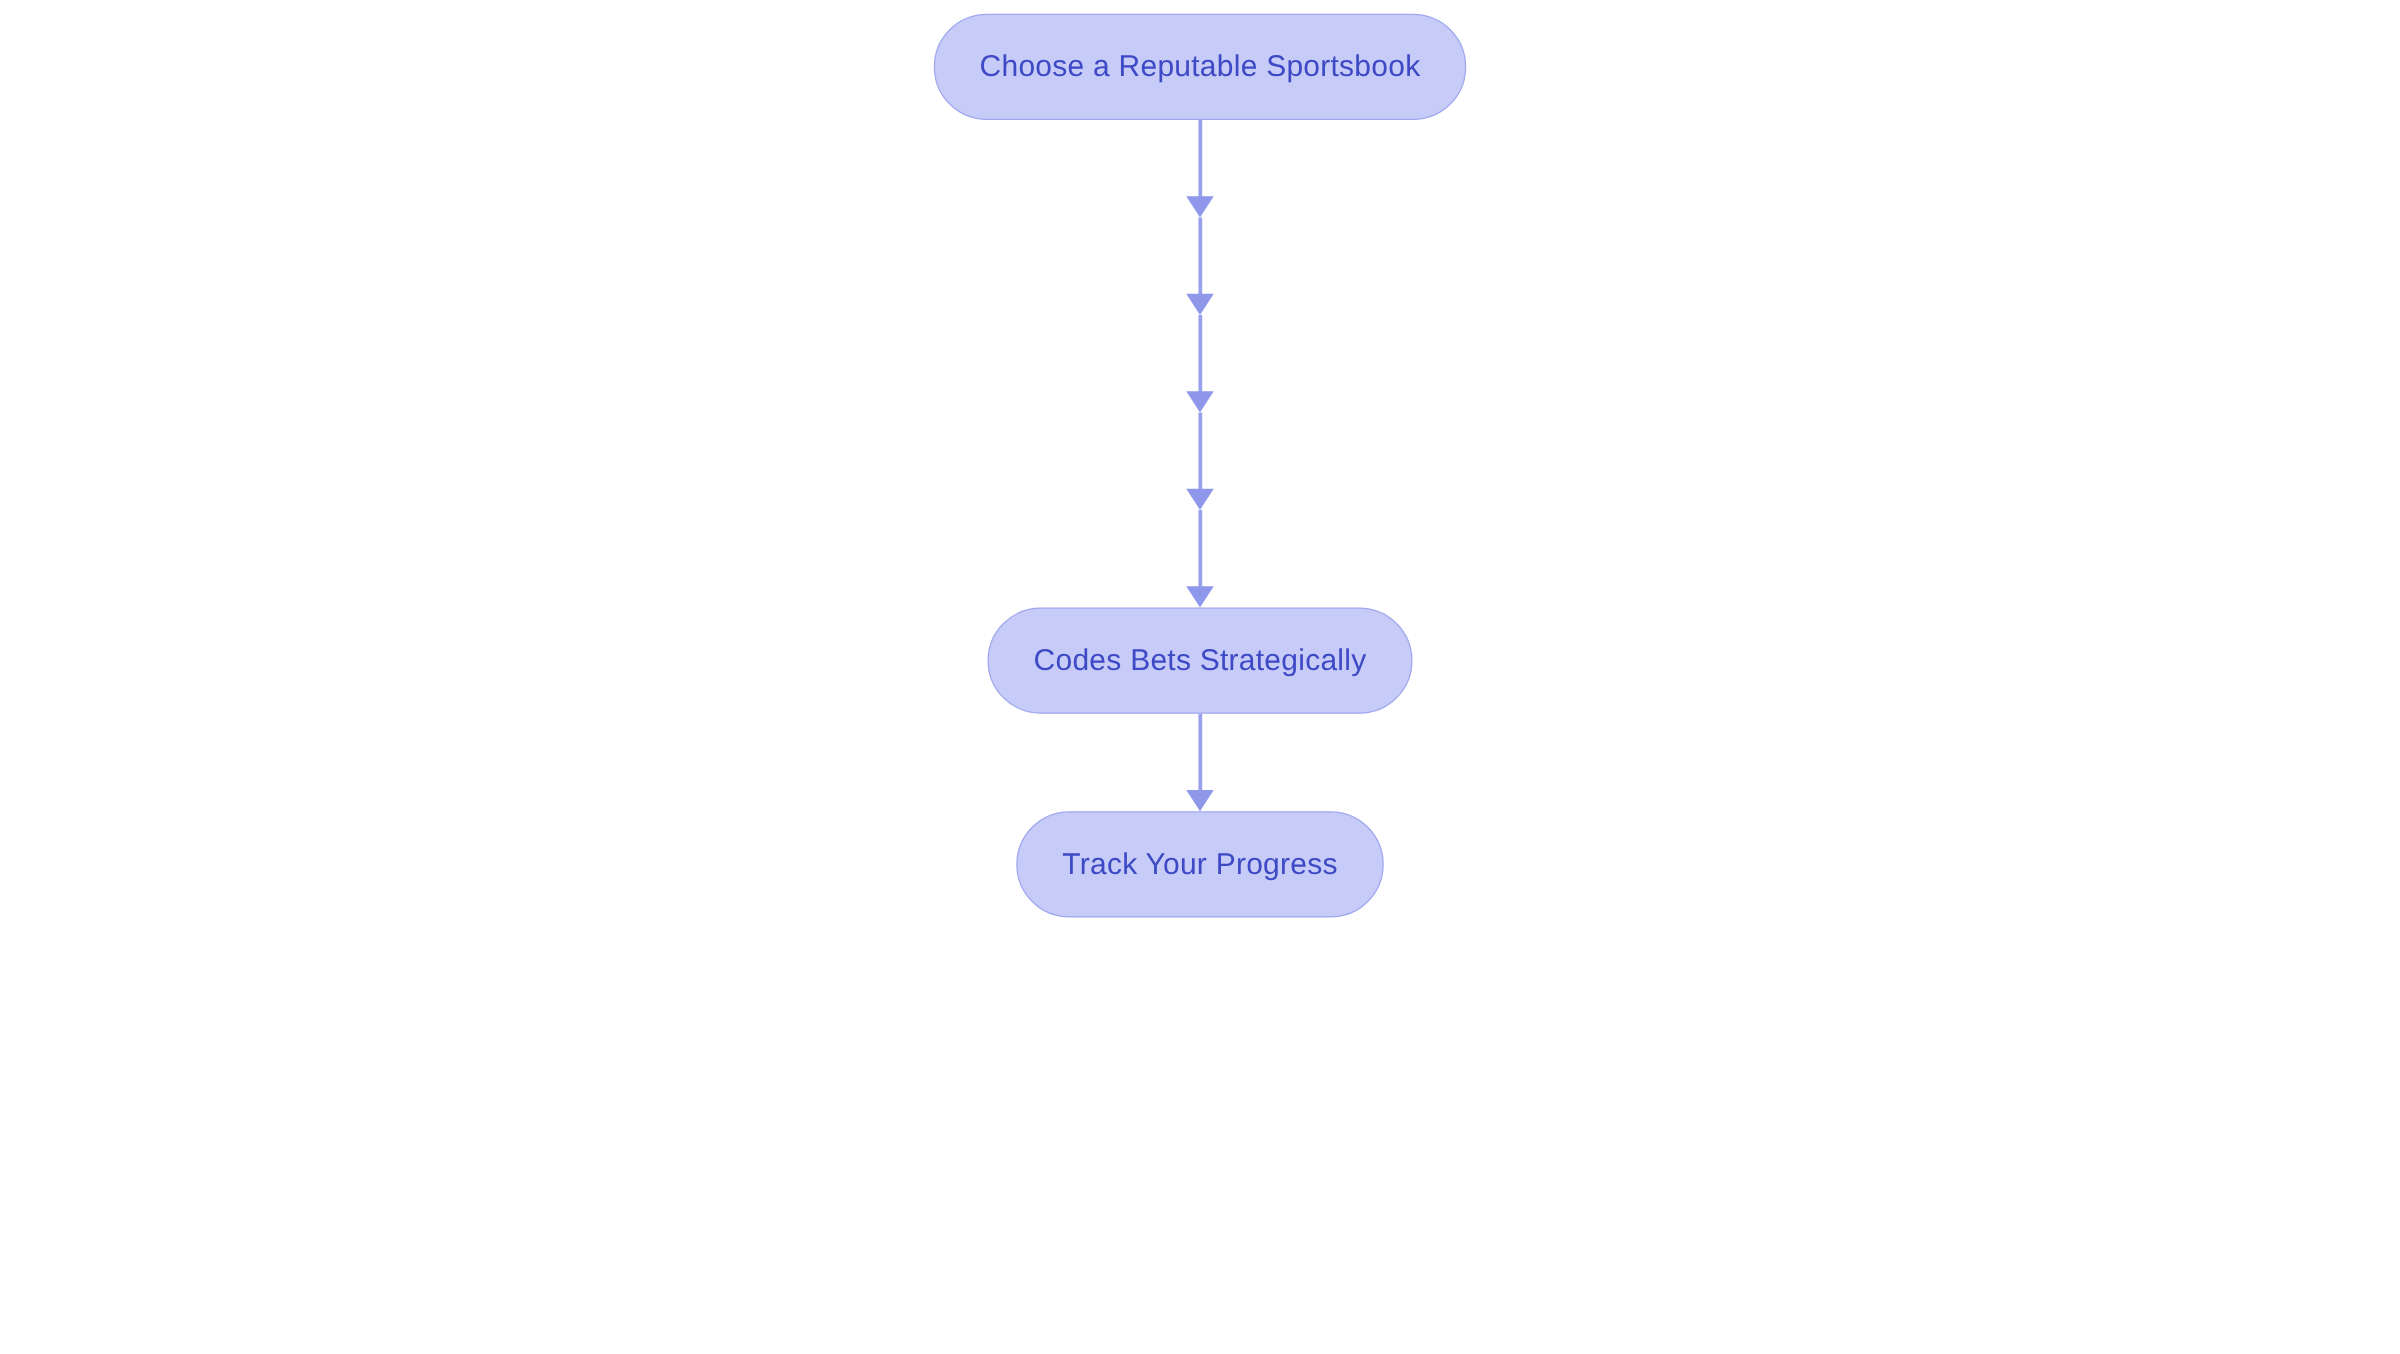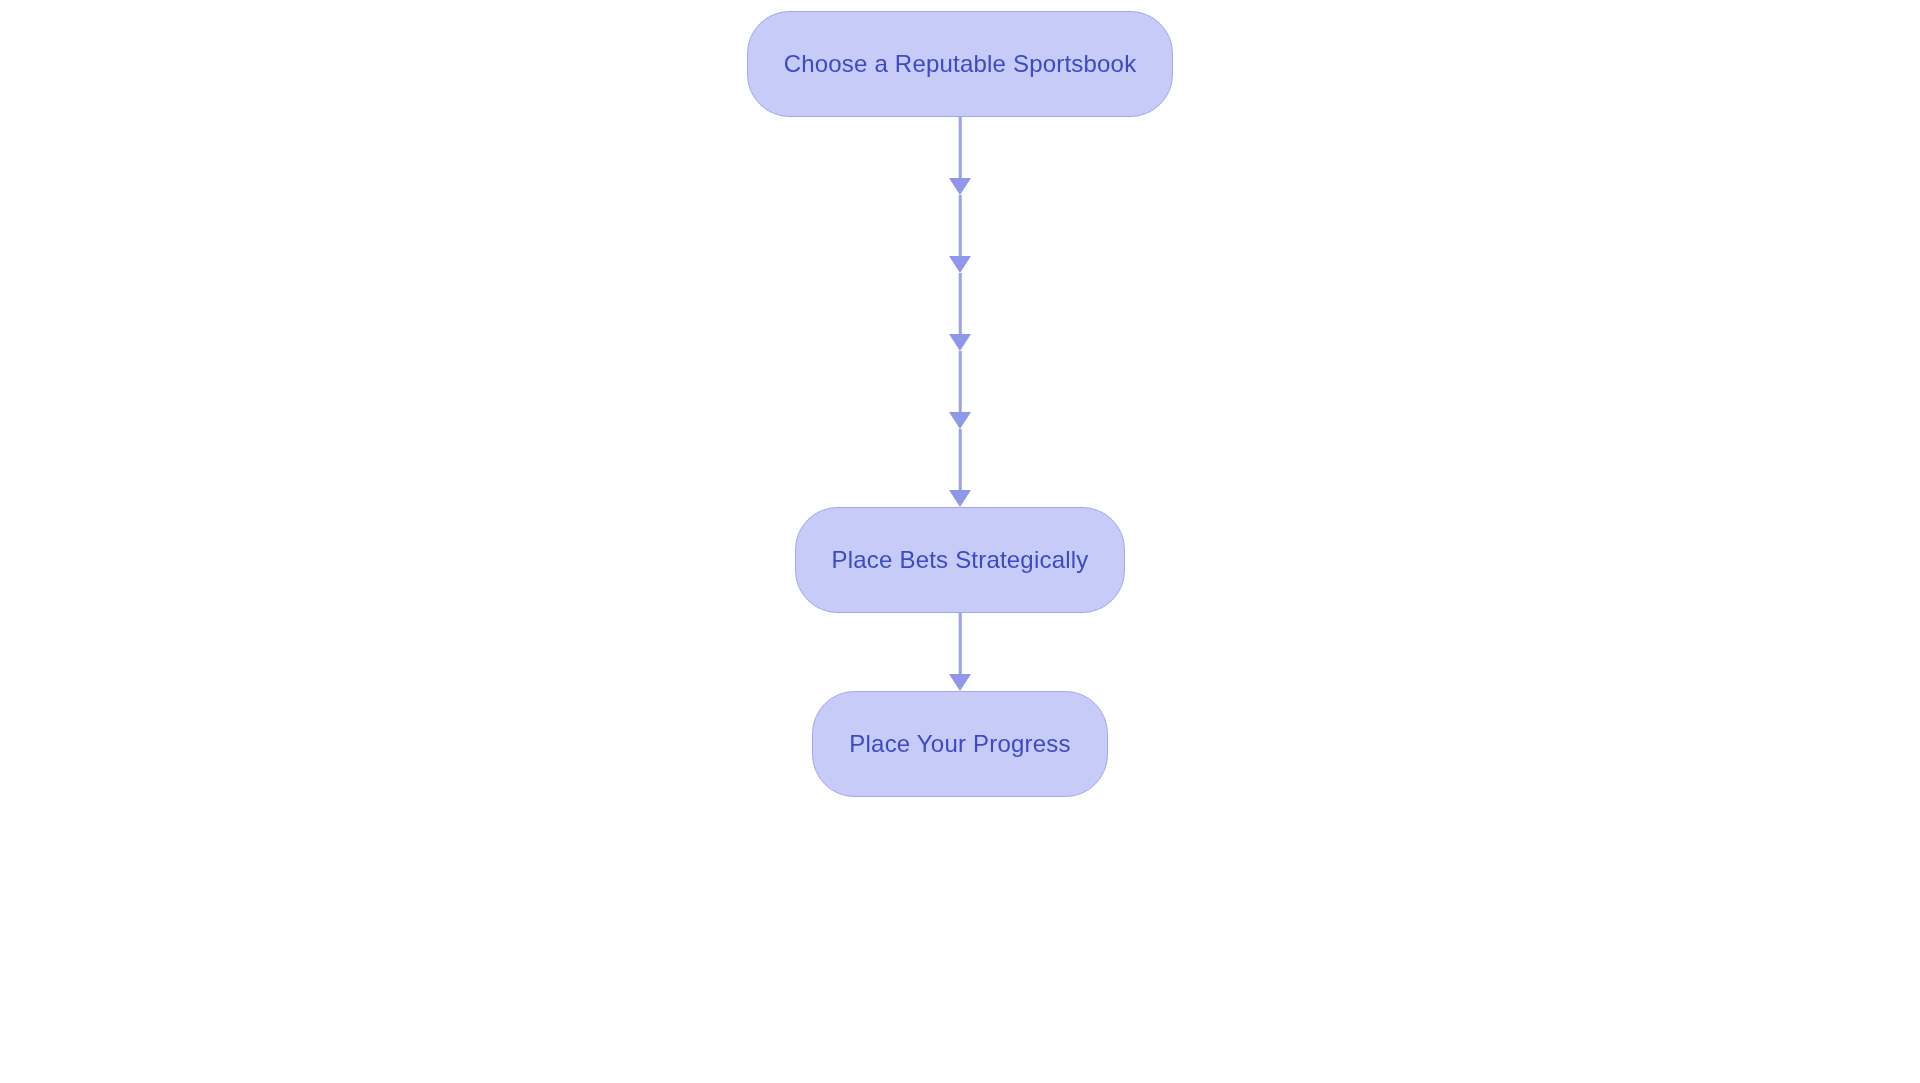--- a/index.html
+++ b/index.html
@@ -20,21 +20,21 @@
   }
   .flowchart {
     width: 100%;
     height: 100%;
     padding-top: 11px;
     display: flex;
     flex-direction: column;
     align-items: center;
   }
   .node {
-    height: 106px;
+    height: 85px;
     min-width: 240px;
     padding: 0 36px;
     border-radius: 42.5px;
     background: var(--node-fill);
     border: 1.5px solid var(--node-border);
     display: flex;
     align-items: center;
     justify-content: center;
     flex: 0 0 auto;
   }
@@ -104,25 +104,25 @@
     <div class="arrow-head"></div>
   </div>
 
 
   <div class="arrow">
     <div class="arrow-line"></div>
     <div class="arrow-head"></div>
   </div>
 
   <div class="node">
-    <span class="node-label">Place Bets Strategically</span>
+    <span class="node-label">Codes Bets Strategically</span>
   </div>
 
   <div class="arrow">
     <div class="arrow-line"></div>
     <div class="arrow-head"></div>
   </div>
 
   <div class="node">
-    <span class="node-label">Place Your Progress</span>
+    <span class="node-label">Track Your Progress</span>
   </div>
 
 </div>
 
 </body></html>

